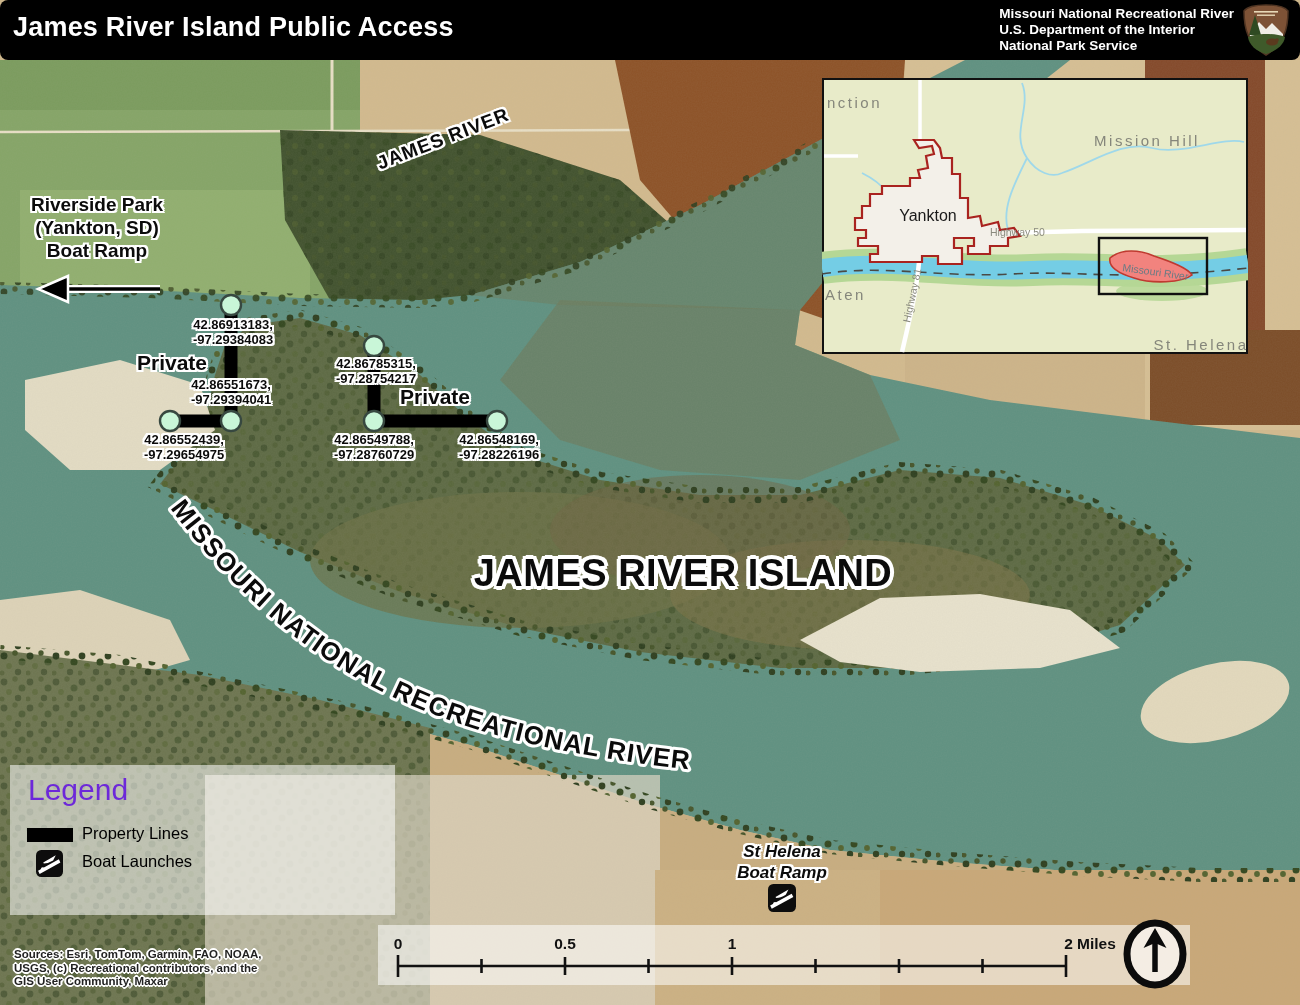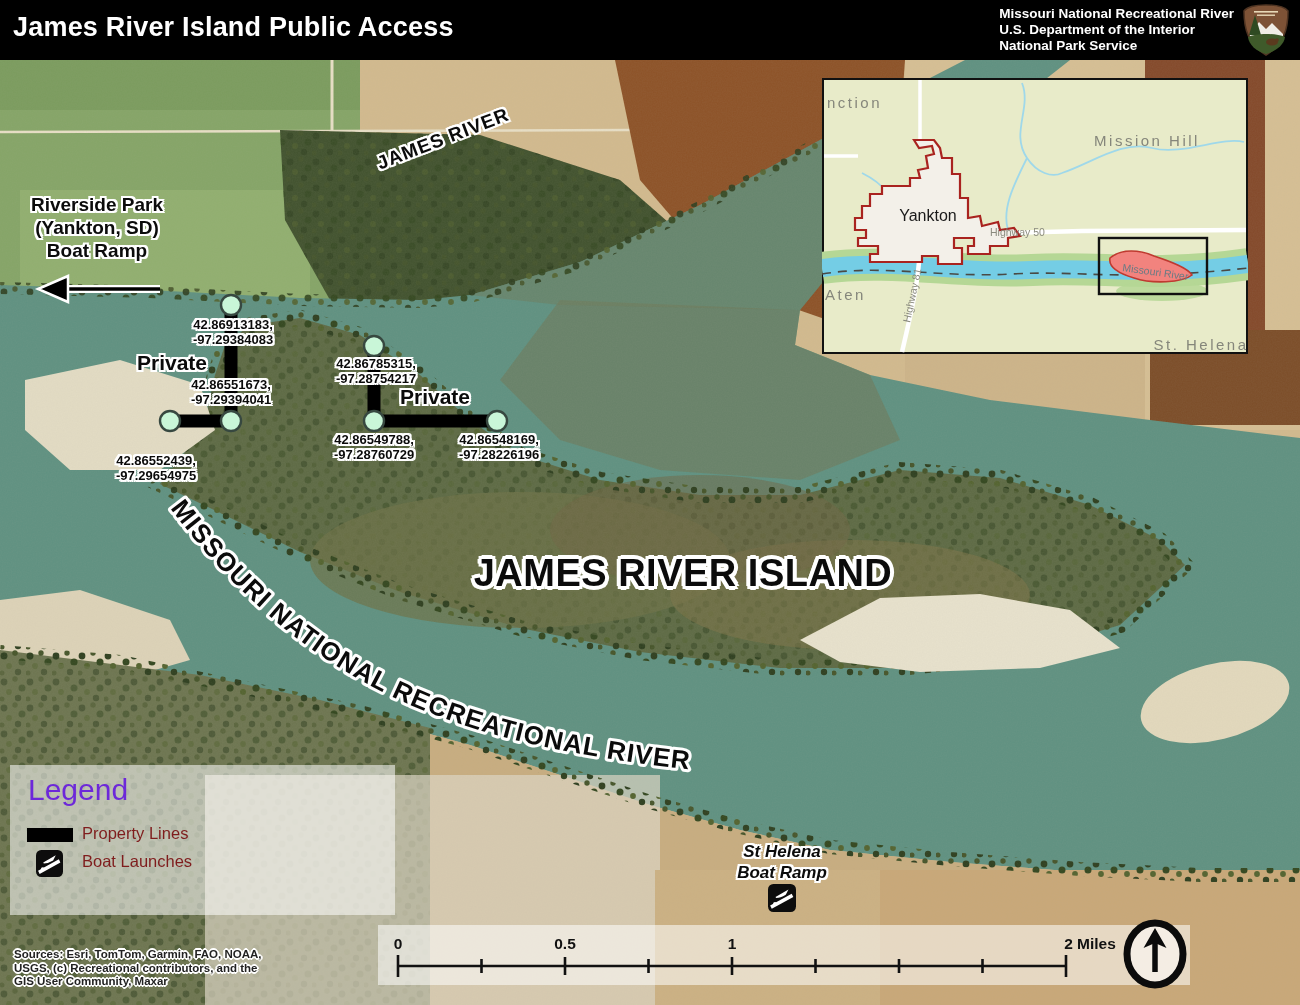--- a/index.html
+++ b/index.html
@@ -1,20 +1,20 @@
 <!DOCTYPE html>
 <html><head>
 <meta charset="utf-8">
 <style>
   html,body{margin:0;padding:0;background:#222;}
   .stage{position:relative;width:1300px;height:1005px;overflow:hidden;
          font-family:"Liberation Sans",sans-serif;background:#cdb68b;}
   svg{display:block;}
   
-  .header{position:absolute;top:0;left:0;width:1300px;height:60px;background:#000;z-index:60;}
+  .header{position:absolute;top:0;left:0;width:1300px;height:60px;background:#000;z-index:60;border-radius:8px;}
   .header-title{position:absolute;left:13px;top:12px;color:#fff;font-size:27px;font-weight:700;letter-spacing:.2px;}
   .agency{position:absolute;right:66px;top:6px;color:#fff;font-size:13.5px;font-weight:700;line-height:1.2;text-align:left;white-space:nowrap;}
   .nps-logo{position:absolute;right:10px;top:3px;width:48px;height:54px;}
   
   .ov{position:absolute;z-index:25;color:#0b0b0b;}
   .ctr{transform:translateX(-50%);text-align:center;}
   .halo{text-shadow:-2px -2px 0 #fff,-2px 0 0 #fff,-2px 2px 0 #fff,0 -2px 0 #fff,0 2px 0 #fff,
         2px -2px 0 #fff,2px 0 0 #fff,2px 2px 0 #fff,-1px -1px 0 #fff,1px 1px 0 #fff,-1px 1px 0 #fff,1px -1px 0 #fff;}
   .halo-big{text-shadow:-3px -3px 0 #fff,-3px 0 0 #fff,-3px 3px 0 #fff,0 -3px 0 #fff,0 3px 0 #fff,
         3px -3px 0 #fff,3px 0 0 #fff,3px 3px 0 #fff,-2px -2px 0 #fff,2px 2px 0 #fff,-2px 2px 0 #fff,2px -2px 0 #fff,
@@ -22,21 +22,21 @@
   .coord{font-size:13px;font-weight:700;line-height:1.15;}
   .private{font-size:21px;font-weight:700;}
   .james-river-label{font-size:19px;font-weight:800;letter-spacing:1px;transform:translateX(-50%) rotate(-21deg);}
   .island-title{font-size:38px;font-weight:800;letter-spacing:.5px;white-space:nowrap;}
   .place3{font-size:19px;font-weight:700;line-height:1.22;white-space:nowrap;}
   .sthelena{font-size:17px;font-weight:700;line-height:1.25;white-space:nowrap;font-style:italic;}
   
   .legend{position:absolute;left:10px;top:765px;width:385px;height:150px;background:rgba(255,255,255,.55);z-index:30;}
   .legend-title{position:absolute;left:18px;top:8px;font-size:30px;font-weight:500;color:#6d28d9;}
   .lg-row{position:absolute;left:0;width:385px;height:28px;}
-  .lg-label{position:absolute;left:72px;top:3px;font-size:16.5px;color:#7f1d1d;white-space:nowrap;}
+  .lg-label{position:absolute;left:72px;top:3px;font-size:16.5px;color:#000000;white-space:nowrap;}
   .swatch-line{position:absolute;left:17px;top:7px;width:46px;height:14px;background:#000;}
   .swatch-circle{position:absolute;left:29px;top:4px;width:17px;height:17px;border-radius:50%;
                  background:#c9f6d8;border:2.4px solid #374840;box-sizing:border-box;}
   
   .sources{position:absolute;left:14px;top:948px;font-size:11.5px;font-weight:700;line-height:1.18;z-index:31;color:#222;
            text-shadow:-1px -1px 0 #fff,1px -1px 0 #fff,-1px 1px 0 #fff,1px 1px 0 #fff,0 -2px 0 #fff,0 2px 0 #fff,-2px 0 0 #fff,2px 0 0 #fff;}
   
   .scalebar{position:absolute;left:378px;top:925px;width:812px;height:60px;background:rgba(255,255,255,.55);z-index:30;}
   .north{position:absolute;left:1119px;top:916px;width:72px;height:74px;z-index:31;}
   
@@ -184,21 +184,21 @@
   <div class="ov ctr private halo" style="left:435px;top:385px;">Private</div>
 
   <div class="ov ctr coord halo" style="left:233px;top:318px;">
     <div>42.86913183,</div>
     <div>-97.29384083</div>
   </div>
   <div class="ov ctr coord halo" style="left:231px;top:378px;">
     <div>42.86551673,</div>
     <div>-97.29394041</div>
   </div>
-  <div class="ov ctr coord halo" style="left:156px;top:433px;margin-top:21px;">
+  <div class="ov ctr coord halo" style="left:184px;top:433px;">
     <div>42.86552439,</div>
     <div>-97.29654975</div>
   </div>
   <div class="ov ctr coord halo" style="left:376px;top:357px;">
     <div>42.86785315,</div>
     <div>-97.28754217</div>
   </div>
   <div class="ov ctr coord halo" style="left:374px;top:433px;">
     <div>42.86549788,</div>
     <div>-97.28760729</div>

